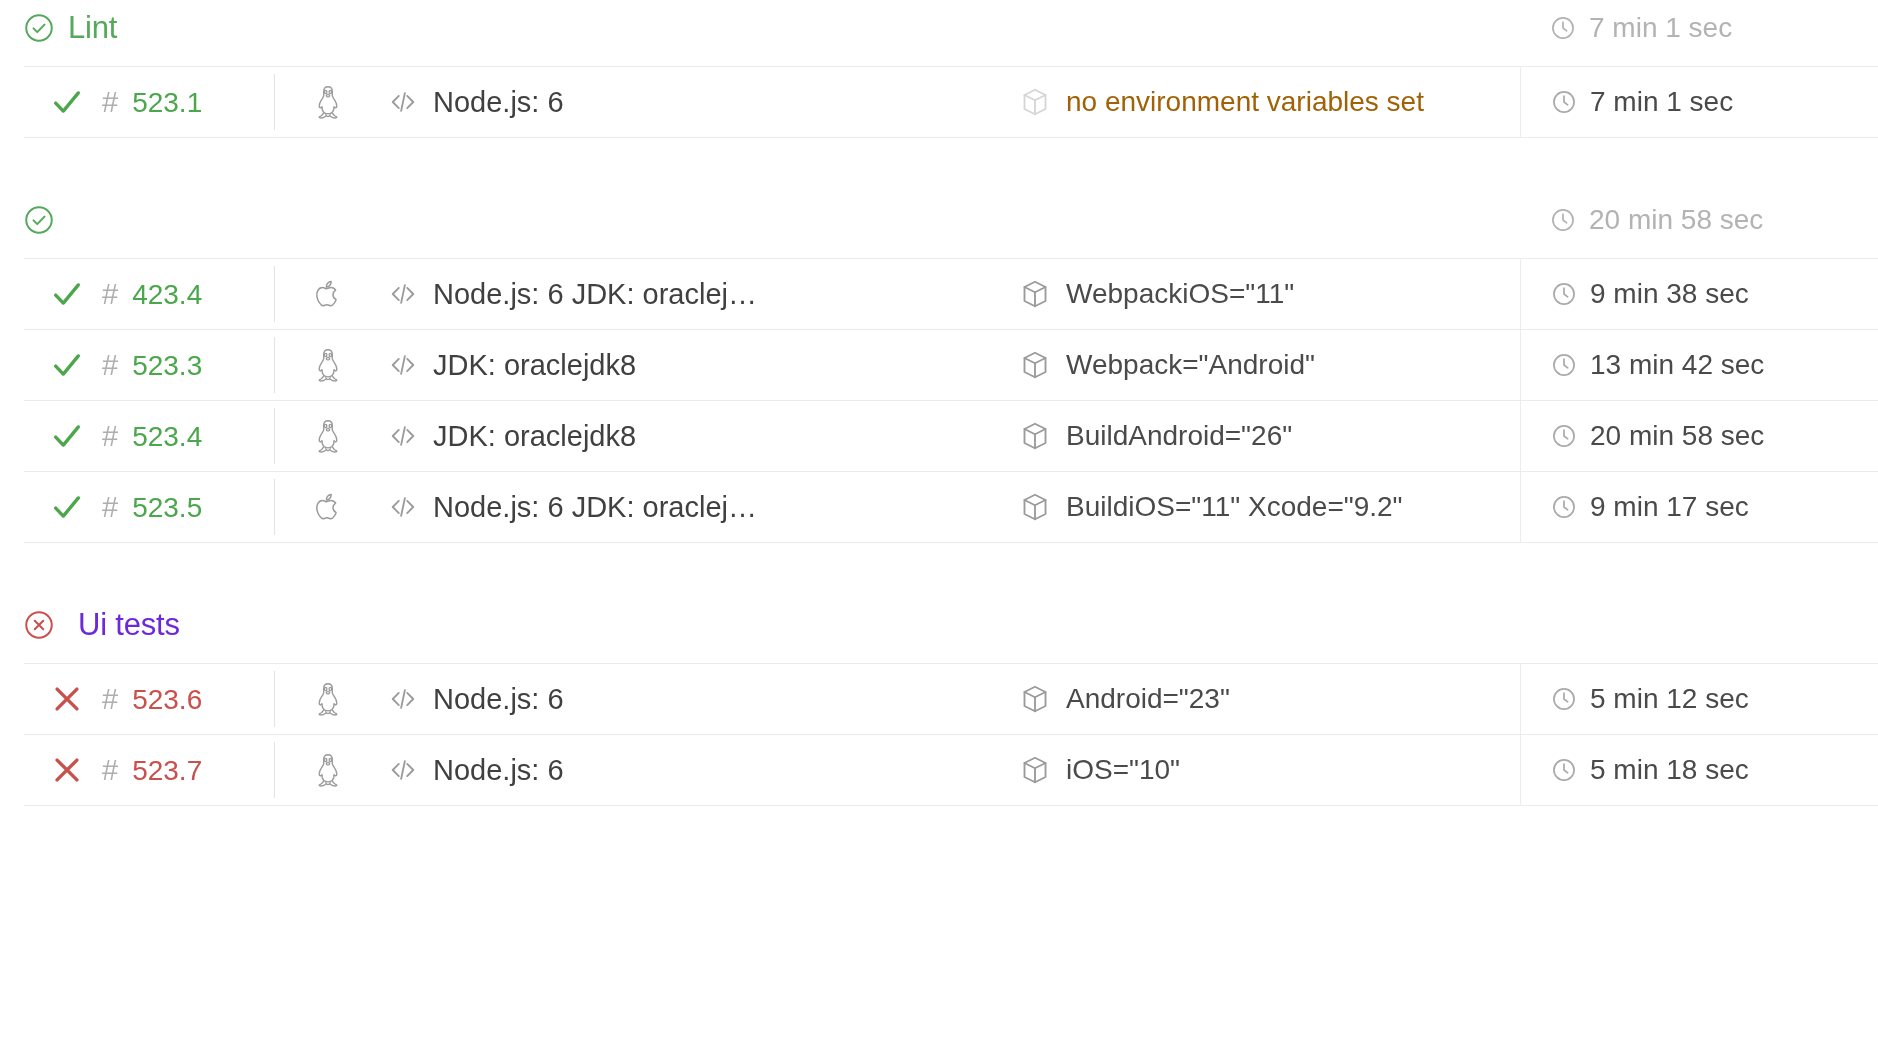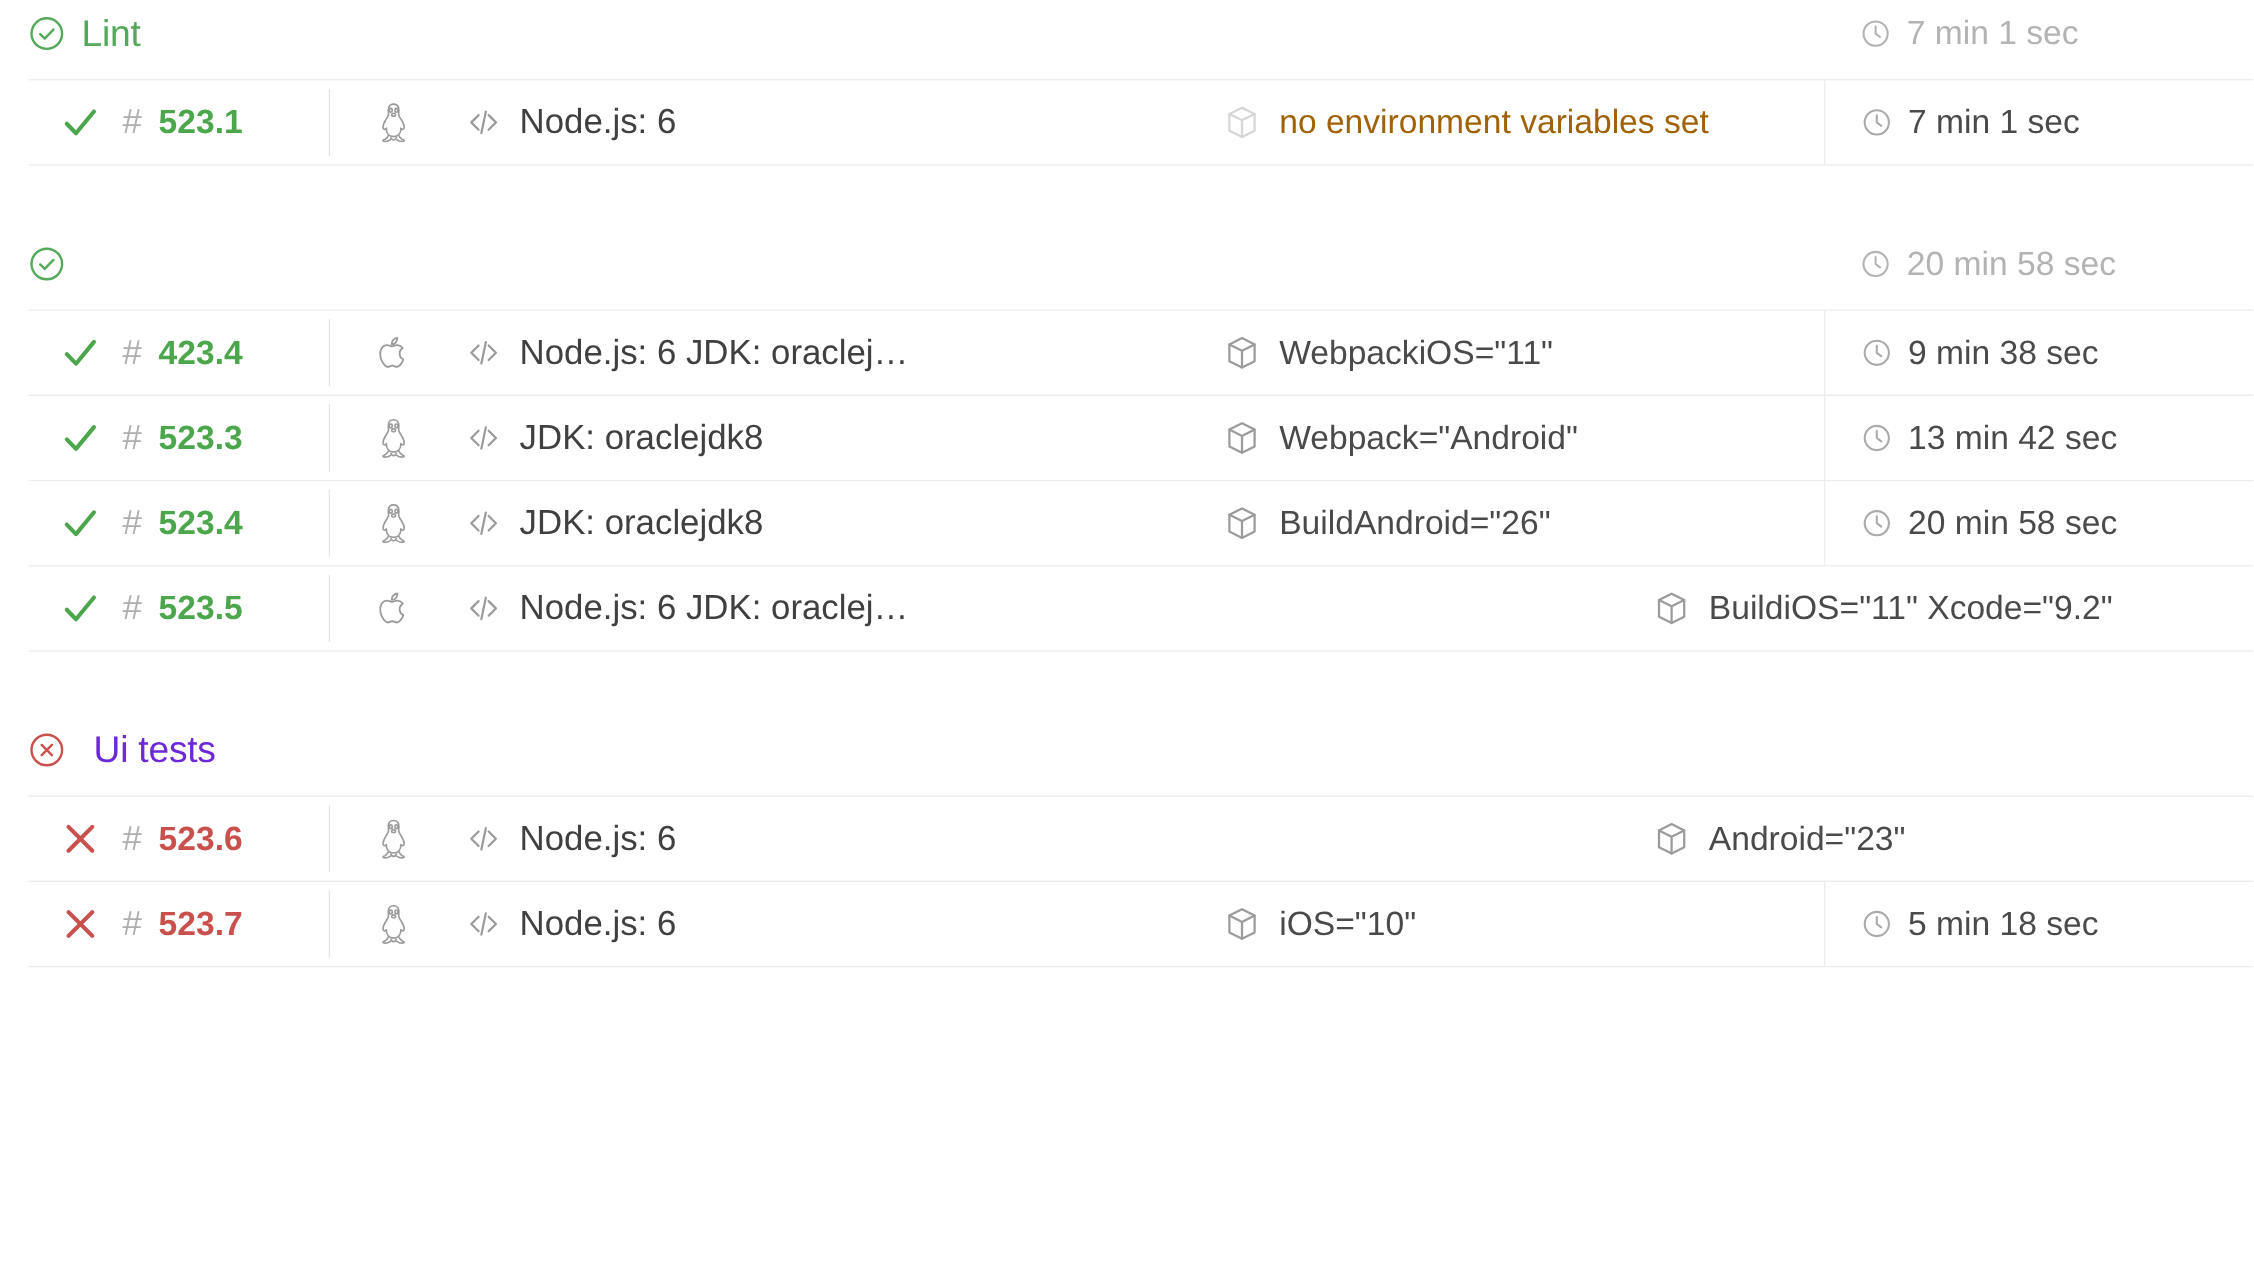--- a/index.html
+++ b/index.html
@@ -78,21 +78,21 @@
     width: 172px; flex: 0 0 172px;
     display: flex; align-items: baseline;
     font-size: 28px;
     position: relative;
   }
   .cell-number .hash {
     color: #aeaeae;
     font-size: 29px;
     margin-right: 14px;
   }
-  .cell-number .num { font-weight: 700; }
+  .cell-number .num { font-weight: 400; }
   .row.success .cell-number .num { color: #4ca64c; }
   .row.failed  .cell-number .num { color: #c9504c; }
 
   .vdivider {
     width: 1px;
     height: 56px;
     background: #e3e3e3;
     flex: 0 0 1px;
   }
 
@@ -431,20 +431,29 @@
             </span>
             <span class="cell-env">
               <span class="cubeicon">
                 <svg width="30" height="30" viewBox="0 0 24 24" fill="none" stroke="#9b9b9b" stroke-width="1.5" stroke-linejoin="round" stroke-linecap="round">
                   <path d="M12 2.2L20.4 6.4v11.2L12 21.8 3.6 17.6V6.4z"></path>
                   <path d="M3.6 6.4L12 10.6l8.4-4.2M12 10.6v11.2"></path>
                 </svg>
               </span>
               <span class="env-text">BuildiOS="11" Xcode="9.2"</span>
             </span>
+            <span class="cell-duration">
+              <span class="clock">
+                <svg width="26" height="26" viewBox="0 0 24 24" fill="none" stroke="#aaaaaa" stroke-width="1.6" stroke-linecap="round" stroke-linejoin="round">
+                  <circle cx="12" cy="12" r="9.3"></circle>
+                  <path d="M12 6.6V12l3.4 2.6"></path>
+                </svg>
+              </span>
+              <span class="dur-text">9 min 17 sec</span>
+            </span>
           </div>
         </div>
       </div>
       <div class="gap"></div>
       <div class="section failed">
         <div class="section-header">
           <span class="section-status-icon">
             <svg width="30" height="30" viewBox="0 0 24 24" fill="none" stroke="#c9504c" stroke-width="1.6" stroke-linecap="round" stroke-linejoin="round">
               <circle cx="12" cy="12" r="10.2"></circle>
               <path d="M8.6 8.6l6.8 6.8M15.4 8.6l-6.8 6.8"></path>
@@ -490,20 +499,29 @@
             </span>
             <span class="cell-env">
               <span class="cubeicon">
                 <svg width="30" height="30" viewBox="0 0 24 24" fill="none" stroke="#9b9b9b" stroke-width="1.5" stroke-linejoin="round" stroke-linecap="round">
                   <path d="M12 2.2L20.4 6.4v11.2L12 21.8 3.6 17.6V6.4z"></path>
                   <path d="M3.6 6.4L12 10.6l8.4-4.2M12 10.6v11.2"></path>
                 </svg>
               </span>
               <span class="env-text">Android="23"</span>
             </span>
+            <span class="cell-duration">
+              <span class="clock">
+                <svg width="26" height="26" viewBox="0 0 24 24" fill="none" stroke="#aaaaaa" stroke-width="1.6" stroke-linecap="round" stroke-linejoin="round">
+                  <circle cx="12" cy="12" r="9.3"></circle>
+                  <path d="M12 6.6V12l3.4 2.6"></path>
+                </svg>
+              </span>
+              <span class="dur-text">5 min 12 sec</span>
+            </span>
           </div>
           <div class="row failed">
             <span class="cell-status">
               <svg width="34" height="34" viewBox="0 0 24 24" fill="none" stroke="#c9504c" stroke-width="2.4" stroke-linecap="round" stroke-linejoin="round">
                 <path d="M5 5l14 14M19 5L5 19"></path>
               </svg>
             </span>
             <span class="cell-number">
               <span class="hash">#</span>
               <span class="num">523.7</span>

